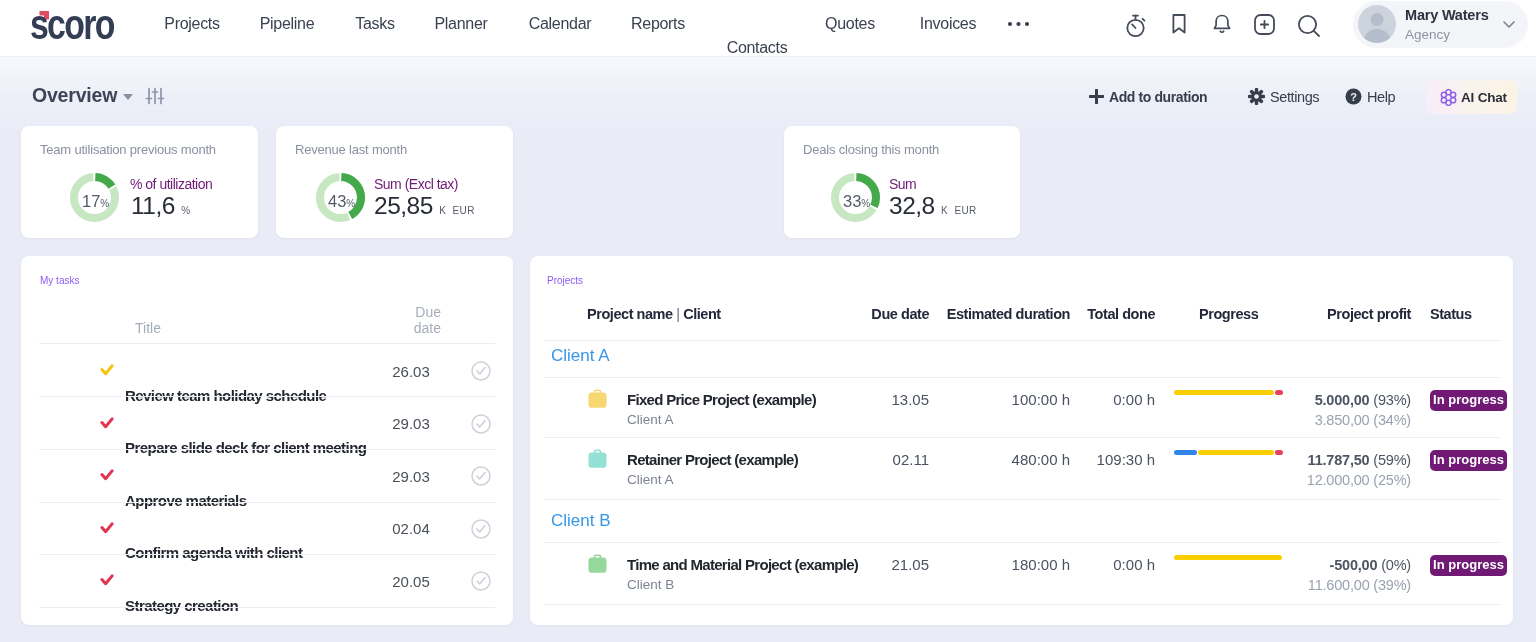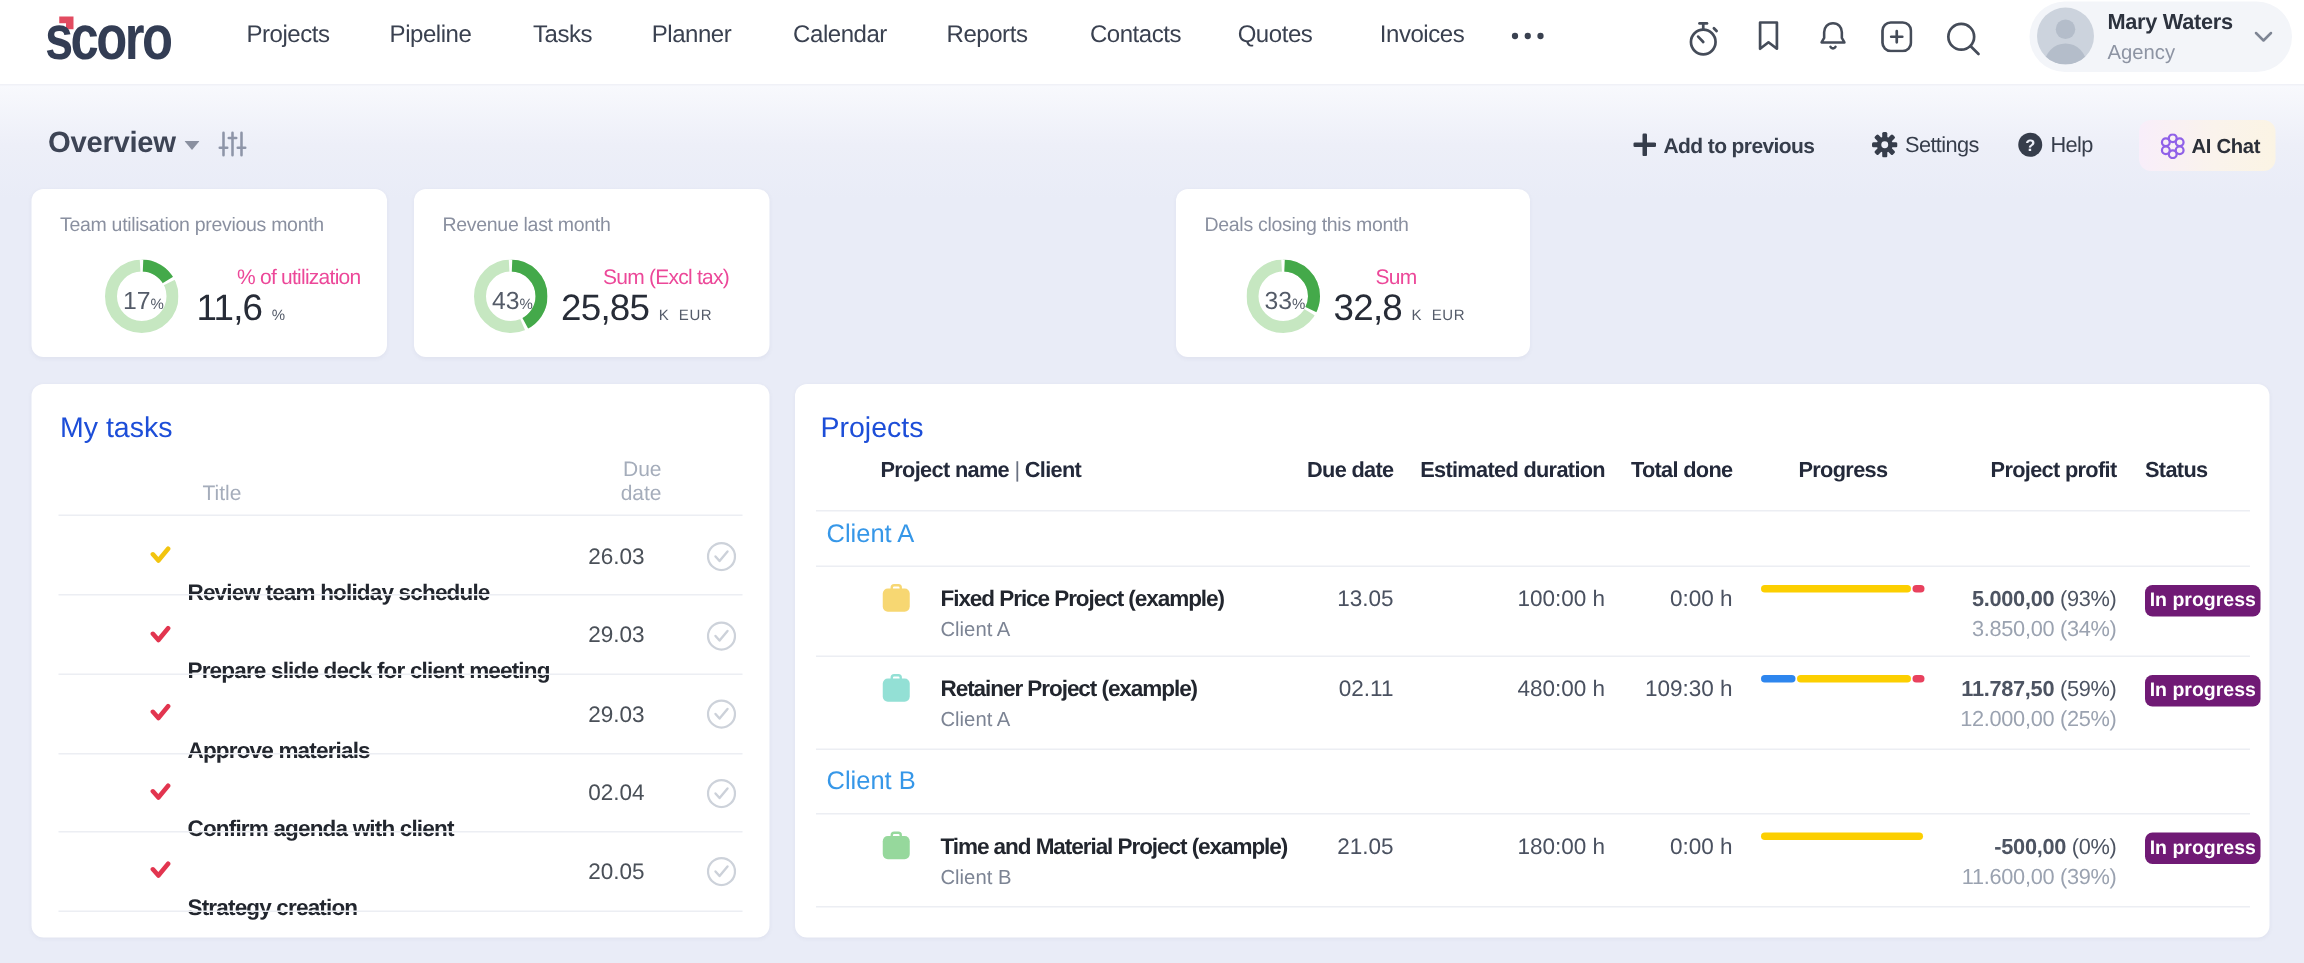--- a/index.html
+++ b/index.html
@@ -23,28 +23,28 @@
 
 .ovw { position:absolute; left:32px; top:84px; font-size:19.5px; font-weight:bold; color:#3d4455; letter-spacing:-0.2px; }
 .hbtn { position:absolute; top:89px; font-size:14.5px; letter-spacing:-0.4px; font-weight:bold; color:#363d4b; white-space:nowrap; }
 .aichat { position:absolute; left:1426px; top:80px; width:91px; height:34px; border-radius:8px;
   background:linear-gradient(90deg,#f8eefa 0%, #faf3ec 55%, #fbf4e4 100%); }
 .aichat span { position:absolute; left:35px; top:10px; font-size:13.5px; letter-spacing:-0.2px; font-weight:bold; color:#2b2f38; }
 
 
 .card { position:absolute; background:#fff; border-radius:8px; box-shadow:0 1px 3px rgba(50,60,100,0.05); }
 .ktitle { position:absolute; left:19px; top:16px; font-size:13px; letter-spacing:-0.2px; color:#8a90a0; }
-.klabel { position:absolute; font-size:14px; letter-spacing:-0.5px; color:#ec4899;margin-left:28px; }
+.klabel { position:absolute; font-size:14px; letter-spacing:-0.5px; color:#701a75; }
 .kval { position:absolute; font-size:24.5px; color:#272c37; letter-spacing:-0.5px; white-space:nowrap; line-height:1; }
 .kval .suf { font-size:10px; color:#555c6a; letter-spacing:0.4px; }
 .ringtxt { position:absolute; font-size:16.5px; color:#545b68; line-height:1; }
 .ringtxt .pc { font-size:10px; }
 
 
-.tlabel { position:absolute; font-size:19px; color:#1d4ed8; }
+.tlabel { position:absolute; font-size:10px; color:#8b5cf6; }
 .th { position:absolute; font-size:14px; color:#a5adbb; }
 .hr { position:absolute; height:1px; background:#eceef3; }
 .trow-title { position:absolute; font-size:15px; font-weight:bold; color:#22262e; letter-spacing:-0.55px;margin-top:24px; }
 .trow-date { position:absolute; font-size:15px; color:#4a5058; text-align:center; width:60px; }
 .tcircle { position:absolute; width:20px; height:20px; }
 
 
 .phead { position:absolute; font-size:14.5px; font-weight:bold; color:#23293a; white-space:nowrap; letter-spacing:-0.45px; }
 .phead.r { text-align:center; transform:translateX(-100%); }
 .client { position:absolute; font-size:17px; color:#3697e8; }
@@ -70,21 +70,21 @@
       <text x="1" y="30" font-family="Liberation Sans" font-weight="bold" font-size="36" fill="#333d54" letter-spacing="-1.8" transform="scale(0.94,1.16) translate(0,-4)">scoro</text>
     </svg>
   </div>
 
   <div class="navitem" style="left:192px;">Projects</div>
   <div class="navitem" style="left:287px;">Pipeline</div>
   <div class="navitem" style="left:375px;">Tasks</div>
   <div class="navitem" style="left:461px;">Planner</div>
   <div class="navitem" style="left:560px;">Calendar</div>
   <div class="navitem" style="left:658px;">Reports</div>
-  <div class="navitem" style="left:757px;">Contacts</div>
+  <div class="navitem" style="left:757px;margin-top:24px;">Contacts</div>
   <div class="navitem" style="left:850px;">Quotes</div>
   <div class="navitem" style="left:948px;">Invoices</div>
 
   <svg class="icn" style="left:1006px; top:20px;" width="26" height="8" viewBox="0 0 26 8">
     <circle cx="4" cy="4" r="2.1" fill="#3a4150"></circle>
       <circle cx="12.5" cy="4" r="2.1" fill="#3a4150"></circle>
       <circle cx="21" cy="4" r="2.1" fill="#3a4150"></circle>
   </svg>
 
   <svg class="icn" style="left:1125px;" width="22" height="24" viewBox="0 0 22 24">
@@ -138,21 +138,21 @@
   <svg class="abs" style="left:145px; top:86px;" width="20" height="20" viewBox="0 0 20 20">
     <g stroke="#8e95a8" stroke-width="1.7" stroke-linecap="round">
       <path d="M4 2.5v15 M10 2.5v15 M16 2.5v15"></path>
       <path d="M1.5 12.5h5 M7.5 6h5 M13.5 12.5h5"></path>
     </g>
   </svg>
 
   <svg class="abs" style="left:1089px; top:89px;" width="15" height="15" viewBox="0 0 15 15">
     <path d="M7.5 1v13 M1 7.5h13" stroke="#363d4b" stroke-width="3" stroke-linecap="round"></path>
   </svg>
-  <div class="hbtn" style="left:1109px; font-size:14px;">Add to previous</div>
+  <div class="hbtn" style="left:1109px; font-size:14px;">Add to duration</div>
 
   <svg class="abs" style="left:1248px; top:88px;" width="17" height="17" viewBox="0 0 17 17">
     <g fill="#363d4b">
       <g transform="translate(8.5,8.5)">
         <rect x="-1.7" y="-8.5" width="3.4" height="5" rx="1"></rect>
         <rect x="-1.7" y="3.5" width="3.4" height="5" rx="1"></rect>
         <rect x="-8.5" y="-1.7" width="5" height="3.4" ry="1"></rect>
         <rect x="3.5" y="-1.7" width="5" height="3.4" ry="1"></rect>
         <rect x="-1.7" y="-8.5" width="3.4" height="5" rx="1" transform="rotate(45)"></rect>
         <rect x="-1.7" y="3.5" width="3.4" height="5" rx="1" transform="rotate(45)"></rect>

